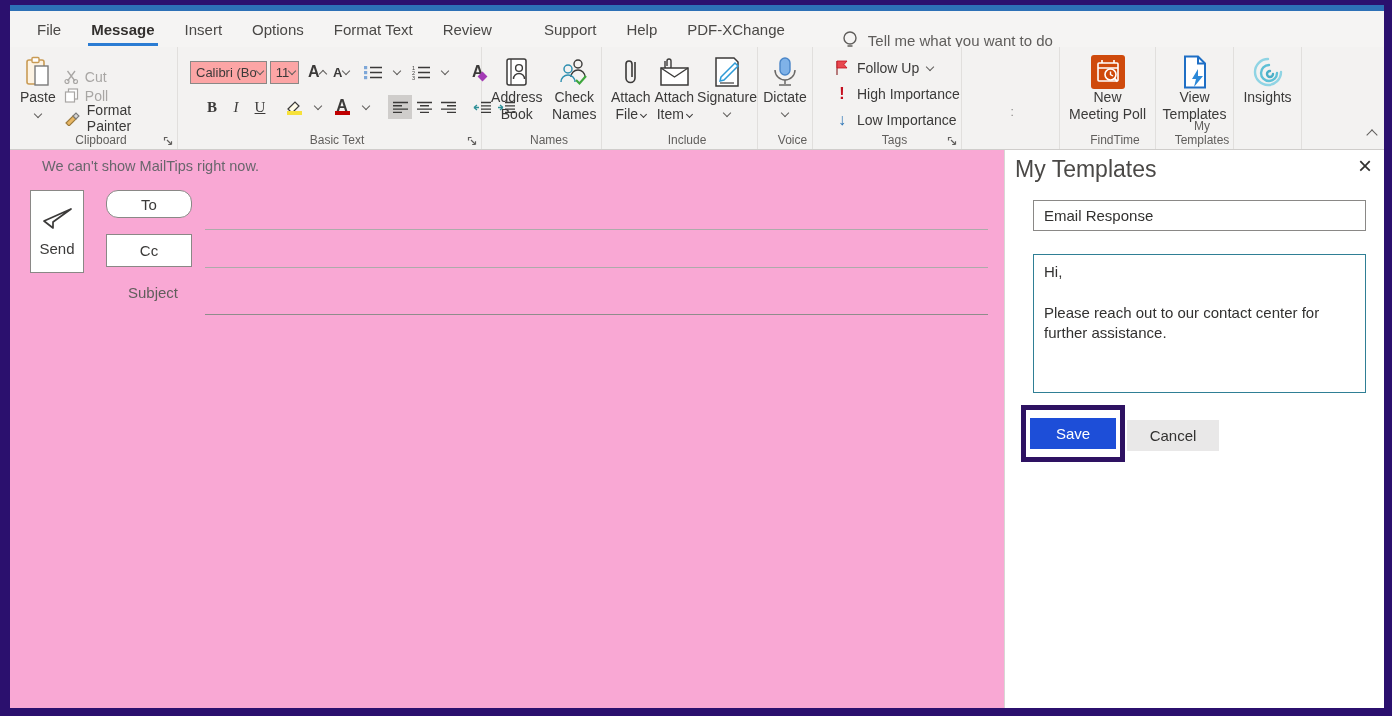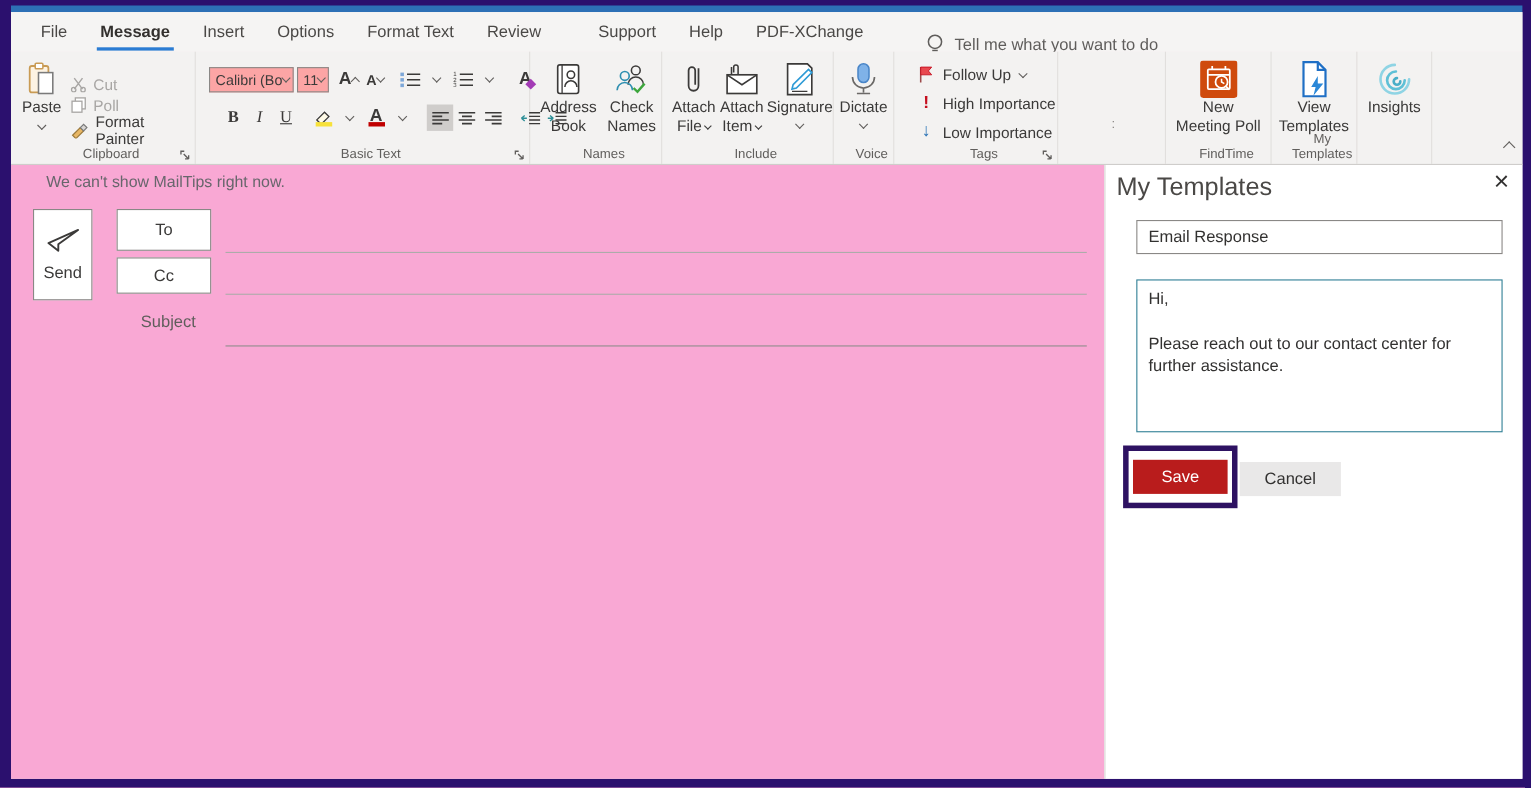--- a/index.html
+++ b/index.html
@@ -68,35 +68,35 @@
   .g-find { width:96px; display:flex; justify-content:center; }
   .g-mytpl { width:78px; display:flex; justify-content:center; }
   .g-ins { width:68px; display:flex; justify-content:center; border-right:1px solid #e1dfdd; }
 
   
   .content { display:flex; height:558px; }
   .compose { flex:1; background:#f9a8d4; position:relative; }
   .mailtips { padding:8px 0 0 32px; font-size:14.5px; color:#68666c; }
   .boxbtn { position:absolute; border:1px solid #8a8886; background:#fff; display:flex; align-items:center; justify-content:center; font-size:15px; color:#3b3a39; }
   .send { left:20px; top:40px; width:54px; height:83px; flex-direction:column; gap:8px; }
-  .tofld { left:96px; top:40px; width:86px; height:38px; }
+  .tofld { left:96px; top:40px; width:86px; height:28px;border-radius:12px; }
   .ccfld { left:96px; top:84px; width:86px; height:33px; }
   .subj { position:absolute; left:118px; top:134px; font-size:15px; color:#605e5c; }
   .hline { position:absolute; left:195px; right:16px; height:1px; background:#adabaa; }
   .hline.to { top:79px; } .hline.cc { top:117px; }
   .hline.sub { top:164px; background:#8f8d8b; }
 
   
   .panel { width:380px; background:#fff; border-left:1px solid #d8d6d4; position:relative; }
   .panel-title { position:absolute; left:10px; top:6px; font-size:23px; color:#4a4846; }
   .panel-close { position:absolute; right:12px; top:4px; font-size:24px; color:#323130; line-height:24px; }
   .tpl-name { position:absolute; left:28px; top:50px; width:333px; height:31px; border:1px solid #8a8886; font-size:15px; color:#323130; padding:0 10px; font-family:"Liberation Sans", sans-serif; background:#fff; }
   .tpl-body { position:absolute; left:28px; top:104px; width:333px; height:139px; border:1.5px solid #2f7f95; font-size:15px; color:#323130; padding:7px 10px; line-height:1.35; white-space:pre-wrap; font-family:"Liberation Sans", sans-serif; background:#fff; resize:none; overflow:hidden; }
   .save-wrap { position:absolute; left:16px; top:255px; width:104px; height:57px; border:5px solid #2e1262; display:flex; align-items:center; justify-content:center; }
-  .save-btn { width:86px; height:31px; background:#b91c1c; color:#fff; font-size:15px; border:none; display:flex; align-items:center; justify-content:center; font-family:"Liberation Sans", sans-serif; }
+  .save-btn { width:86px; height:31px; background:#1d4ed8; color:#fff; font-size:15px; border:none; display:flex; align-items:center; justify-content:center; font-family:"Liberation Sans", sans-serif; }
   .cancel-btn { position:absolute; left:122px; top:270px; width:92px; height:31px; background:#e9e8e8; color:#323130; font-size:15px; border:none; display:flex; align-items:center; justify-content:center; font-family:"Liberation Sans", sans-serif; }
 
   svg { display:block; }
 </style>
 </head>
 <body>
 
 <div class="top-blue"></div>
 
 <div class="app">

